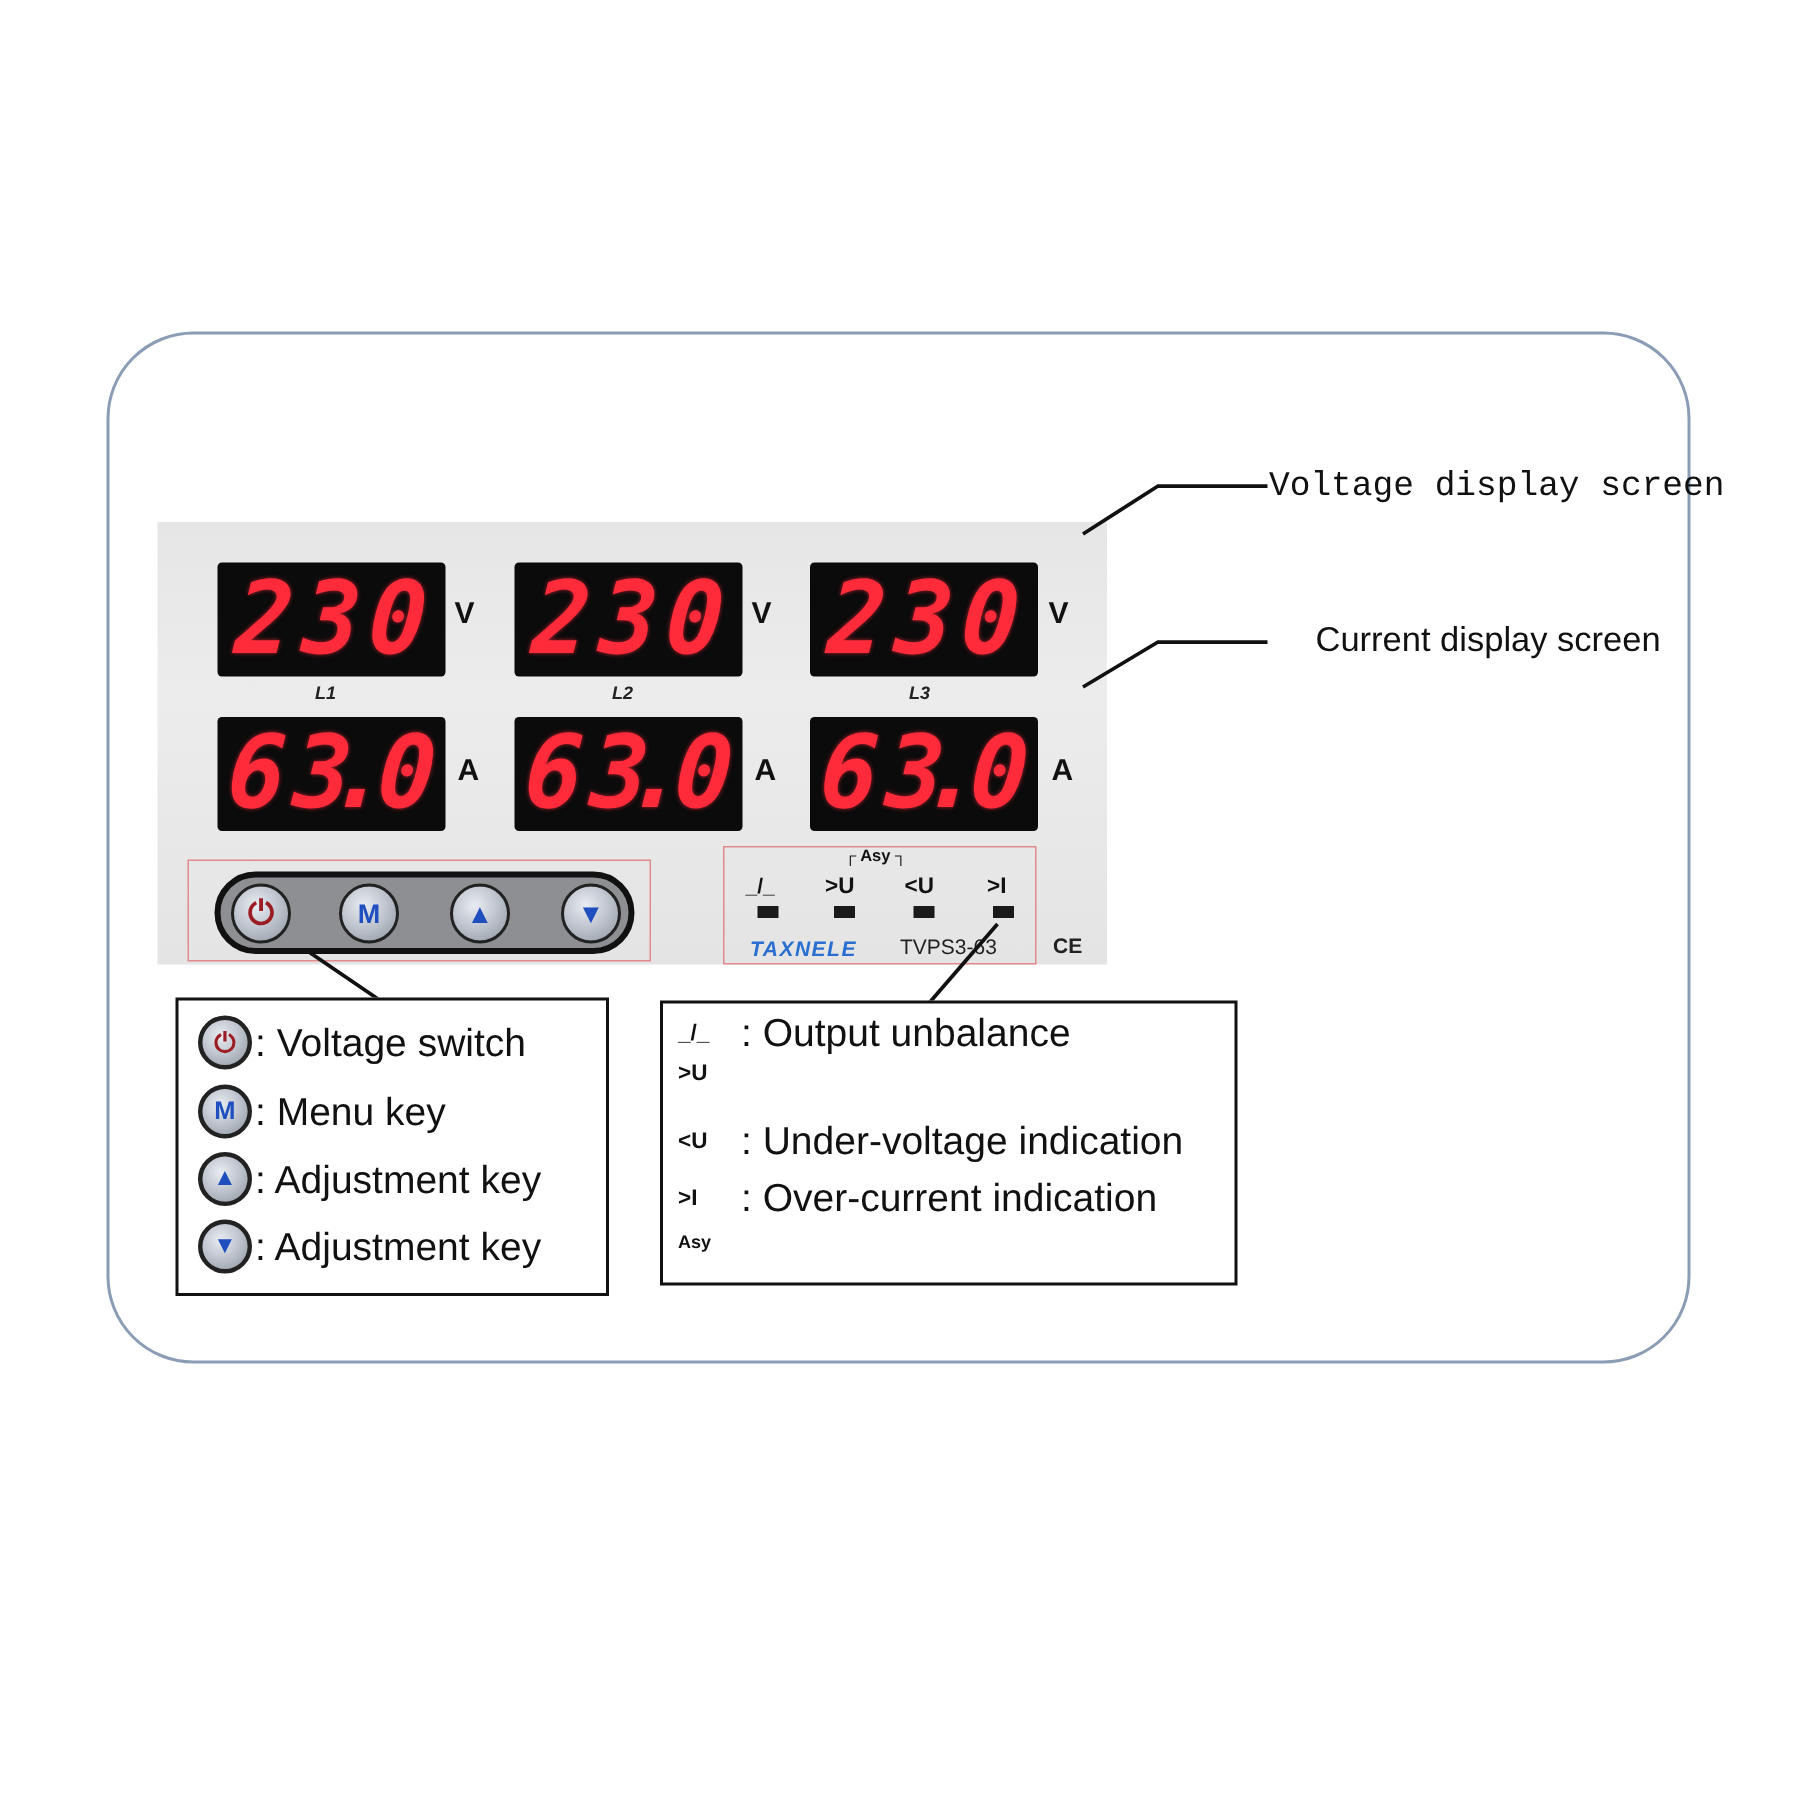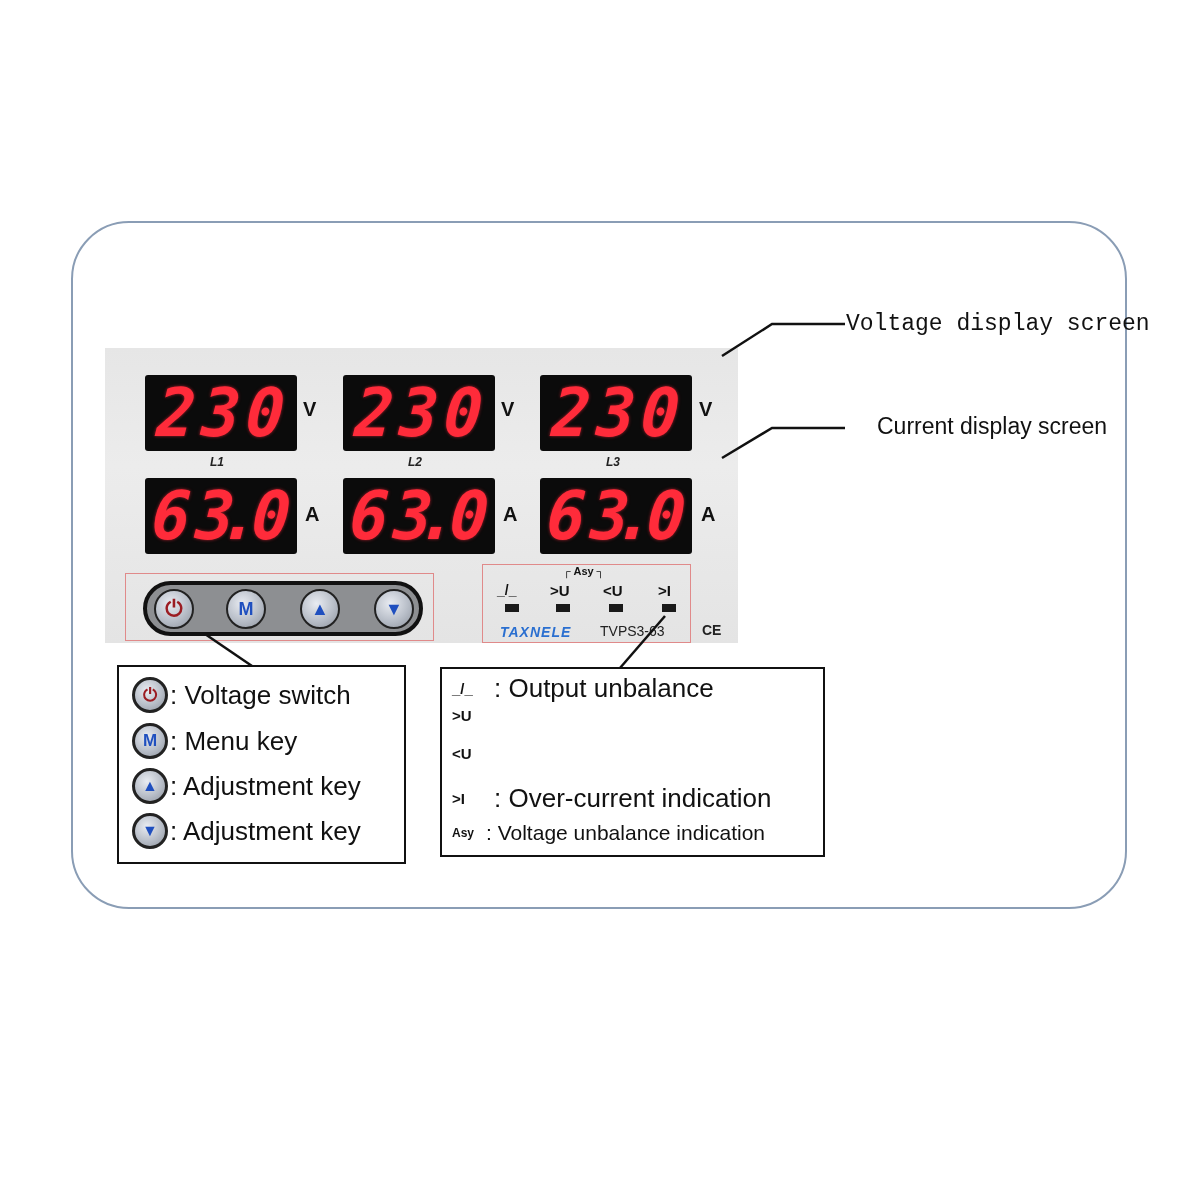--- a/index.html
+++ b/index.html
@@ -190,21 +190,21 @@
 <div class="legend-box" style="left:440px; top:667px; width:385px; height:190px;"></div>
 <div class="legend-row" style="left:452px; top:673px;">
   <span class="sym-small" style="width:50px;">_/_</span>
   <span class="legend-text" style="margin-left:-8px;">: Output unbalance</span>
 </div>
 <div class="legend-row" style="left:452px; top:707px;">
   <span class="sym-small">&gt;U</span>
 </div>
 <div class="legend-row" style="left:452px; top:745px;">
   <span class="sym-small">&lt;U</span>
+  <span class="legend-text">: Under-voltage indication</span>
 </div>
 <div class="legend-row" style="left:452px; top:783px;">
   <span class="sym-small">&gt;I</span>
   <span class="legend-text"> : Over-current indication</span>
 </div>
 <div class="legend-row" style="left:452px; top:821px;">
   <span class="sym-small" style="font-size:12px;">Asy</span>
-  <span class="legend-text" style="font-size:21px; margin-left:-8px;">:  Voltage unbalance indication</span>
 </div>
 
 </body></html>

